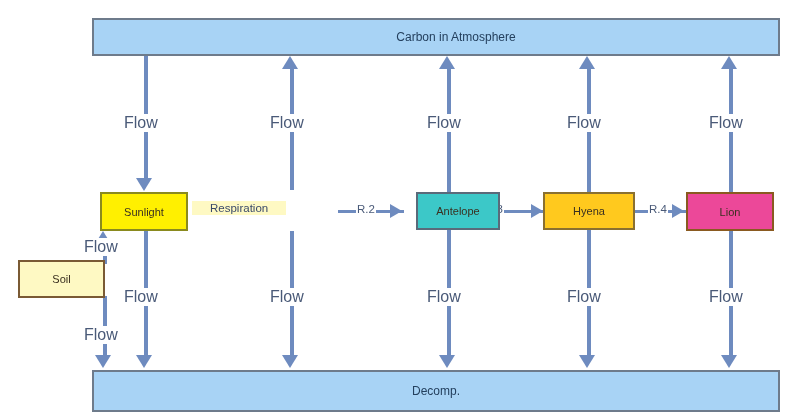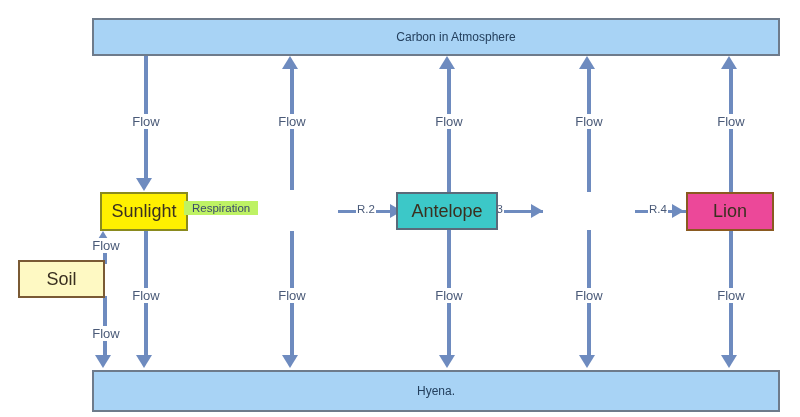--- a/index.html
+++ b/index.html
@@ -28,21 +28,21 @@
     color: #24405e;
     font-size: 12px;
     z-index: 5;
   }
   .node {
     position: absolute;
     box-sizing: border-box;
     display: flex;
     align-items: center;
     justify-content: center;
-    font-size: 18px;
+    font-size: 11px;
     color: #3a3020;
     z-index: 6;
   }
   .vline {
     position: absolute;
     width: 4px;
     background: #6E8BBF;
     z-index: 2;
   }
   .hline {
@@ -69,58 +69,59 @@
     position: absolute;
     width: 0;
     height: 0;
     border-top: 7px solid transparent;
     border-bottom: 7px solid transparent;
     border-left: 12px solid #6E8BBF;
     z-index: 3;
   }
   .flow-label {
     position: absolute;
-    font-size: 13px;
+    font-size: 16px;
     color: #4a5a78;
     background: #ffffff;
     padding: 0 2px;
     white-space: nowrap;
     z-index: 4;
-    text-align: center;
+    text-align: left;
   }
   .edge-label {
     position: absolute;
     font-size: 11.5px;
     color: #4a5a78;
     background: #ffffff;
     padding: 0 1px;
     white-space: nowrap;
     z-index: 4;
   }
   .resp-label {
     position: absolute;
     font-size: 11.5px;
     color: #3a4a6a;
-    background: #bef264;
-    padding: 1px 8px;
+    background: #fef9c3;
+    padding: 1px 18px;
     white-space: nowrap;
     z-index: 8;
+    margin-left: 8px;
   }
 </style>
 </head>
 <body>
 
 <div id="canvas">
 
   <div class="bar" style="left:92px; top:18px; width:688px; height:38px;padding-left:40px;">
     <span>Carbon in Atmosphere</span>
   </div>
 
   <div class="bar" style="left:92px; top:370px; width:688px; height:42px;">
-    <span>Hyena.</span>
+    <span>Decomp.</span>
   </div>
 
   <div class="vline" style="left:144px; top:56px; height:123px;"></div>
   <div class="arrow-down" style="left:136px; top:178px;"></div>
   <div class="flow-label" style="left:122px; top:114px; width:44px;">Flow</div>
 
   <div class="vline" style="left:144px; top:231px; height:125px;"></div>
   <div class="arrow-down" style="left:136px; top:355px;"></div>
   <div class="flow-label" style="left:122px; top:288px; width:44px;">Flow</div>
 
@@ -174,24 +175,27 @@
 
   <div class="hline" style="left:635px; top:210px; width:51px;"></div>
   <div class="arrow-right" style="left:672px; top:204px;"></div>
   <div class="edge-label" style="left:648px; top:203px;">R.4</div>
 
   <div class="node" style="left:100px; top:192px; width:88px; height:39px; background:#FFF000; border:2px solid #8A8A1E;">
     <span>Sunlight</span>
   </div>
 
 
-  <div class="node" style="left:396px; top:192px; width:102px; height:38px; background:#3CC8C8; border:2px solid #5A6A7A;">
+  <div class="node" style="left:416px; top:192px; width:84px; height:38px; background:#3CC8C8; border:2px solid #5A6A7A;">
     <span>Antelope</span>
   </div>
 
+  <div class="node" style="left:543px; top:192px; width:92px; height:38px; background:#FFC91E; border:2px solid #8A7030;">
+    <span>Hyena</span>
+  </div>
 
   <div class="node" style="left:686px; top:192px; width:88px; height:39px; background:#ec4899; border:2px solid #8A5A20;">
     <span>Lion</span>
   </div>
 
   <div class="node" style="left:18px; top:260px; width:87px; height:38px; background:#fef9c3; border:2px solid #7A5A34;">
     <span>Soil</span>
   </div>
 
   <div class="resp-label" style="left:184px; top:201px;">Respiration</div>

